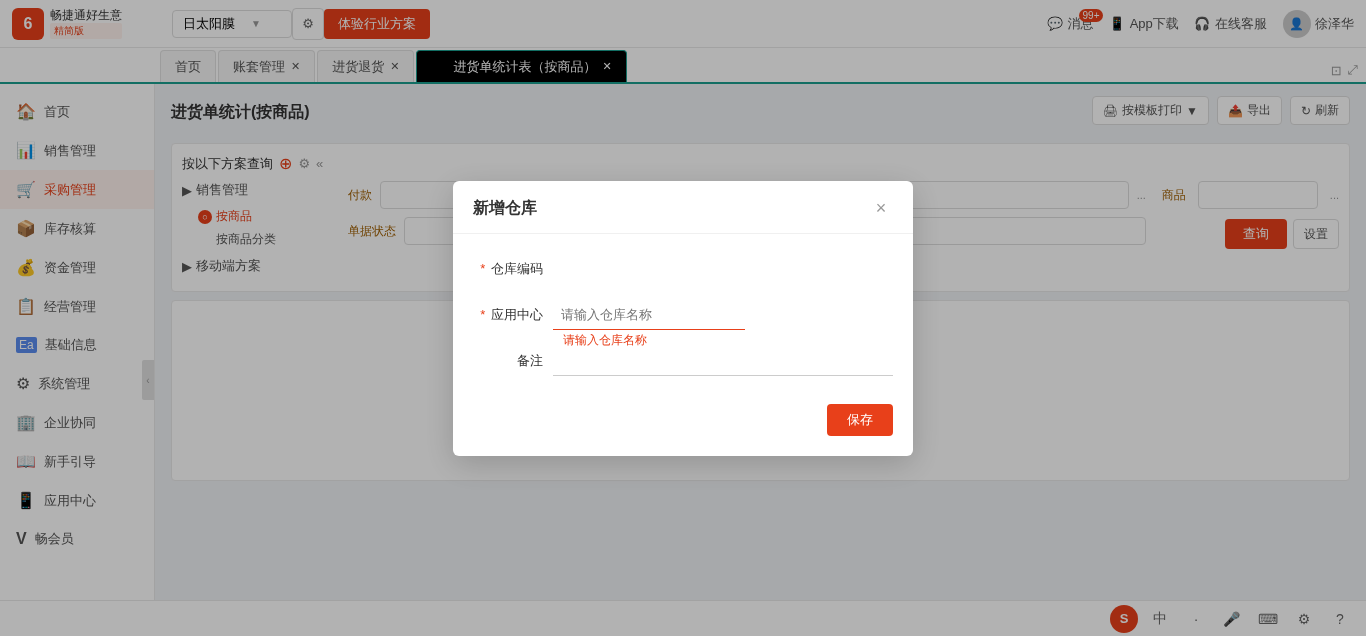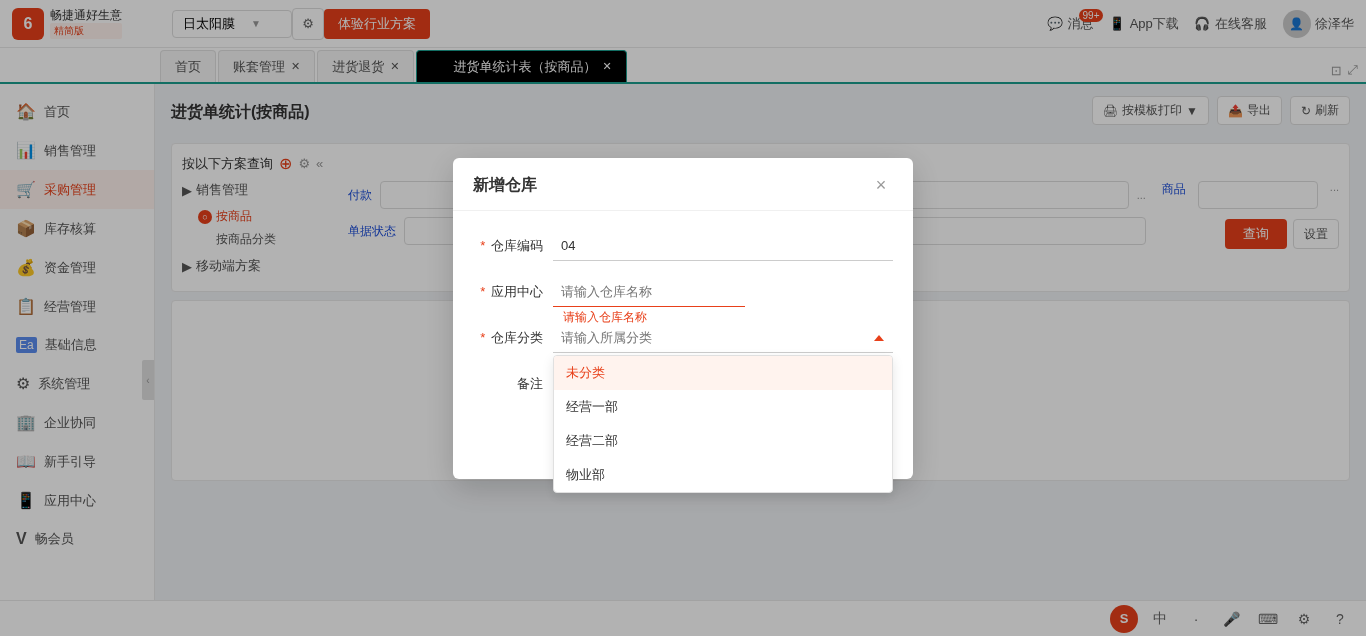--- a/index.html
+++ b/index.html
@@ -178,21 +178,21 @@
     .scheme-sub-item {
       display: flex; align-items: center; gap: 4px;
       padding: 3px 0; color: #555; font-size: 12px; cursor: pointer;
     }
     .scheme-sub-item.active { color: #e8401a; }
     .orange-dot {
       width: 14px; height: 14px; border-radius: 50%;
       background: #e8401a; display: flex; align-items: center; justify-content: center;
       color: #fff; font-size: 9px;
     }
-    .field-label { font-size: 12px; color: #1d4ed8; white-space: nowrap; }
+    .field-label { font-size: 12px; color: #a16207; white-space: nowrap; }
     .field-input {
       flex: 1; height: 28px; border: 1px solid #ddd;
       border-radius: 4px; padding: 0 8px; font-size: 12px;
       color: #333;
     }
     .field-select {
       flex: 1; height: 28px; border: 1px solid #ddd;
       border-radius: 4px; padding: 0 8px; font-size: 12px;
       background: #fff; appearance: none; cursor: pointer;
     }
@@ -503,21 +503,21 @@
             <span class="field-label">付款</span>
             <input class="field-input" style="width: 120px;">
             <span style="color:#999;font-size:11px;">...</span>
           </div>
           <div style="display:flex;align-items:center;gap:8px;margin-bottom:8px;">
             <span class="field-label">单据状态</span>
             <select class="field-select" style="width:120px;"></select>
           </div>
         </div>
         <div style="display:flex;flex-direction:column;align-items:flex-end;gap:6px;">
-          <div style="display:flex;gap:12px;">
+          <div style="display:flex;align-items:center;gap:12px;">
             <span class="field-label">商品</span>
             <input class="field-input" style="width: 120px;">
             <span style="color:#999;font-size:11px;">...</span>
           </div>
           <div style="display:flex;gap:6px;margin-top:4px;">
             <button class="query-btn">查询</button>
             <button class="toolbar-btn">设置</button>
           </div>
         </div>
       </div>
@@ -539,53 +539,33 @@
       <span class="modal-title">新增仓库</span>
       <div class="modal-close">×</div>
     </div>
     <div class="modal-body">
 
       <div class="form-row">
         <div class="form-label">
           <span class="required-star">*</span>
           <span>仓库编码</span>
         </div>
-        <input class="form-input" value="04" style="">
       </div>
 
       <div class="form-row" style="flex-direction:column;">
         <div style="display:flex;align-items:center;">
           <div class="form-label">
             <span class="required-star">*</span>
             <span>应用中心</span>
           </div>
           <input class="form-input error" placeholder="请输入仓库名称" style="">
         </div>
         <div class="error-msg">请输入仓库名称</div>
       </div>
 
-      <div class="form-row">
-        <div class="form-label">
-          <span class="required-star">*</span>
-          <span>仓库分类</span>
-        </div>
-        <div class="form-input-wrapper">
-          <input class="dropdown-input" placeholder="请输入所属分类" style="">
-          <div class="dropdown-arrow-btn">
-            <div class="dropdown-arrow-up"></div>
-          </div>
-          
-          <div class="dropdown-list">
-            <div class="dropdown-option selected">未分类</div>
-            <div class="dropdown-option">经营一部</div>
-            <div class="dropdown-option">经营二部</div>
-            <div class="dropdown-option">物业部</div>
-          </div>
-        </div>
-      </div>
 
       <div class="form-row">
         <div class="form-label">备注</div>
         <input class="form-input" style="">
       </div>
 
     </div>
     <div class="modal-footer">
       <button class="btn-save">保存</button>
     </div>

